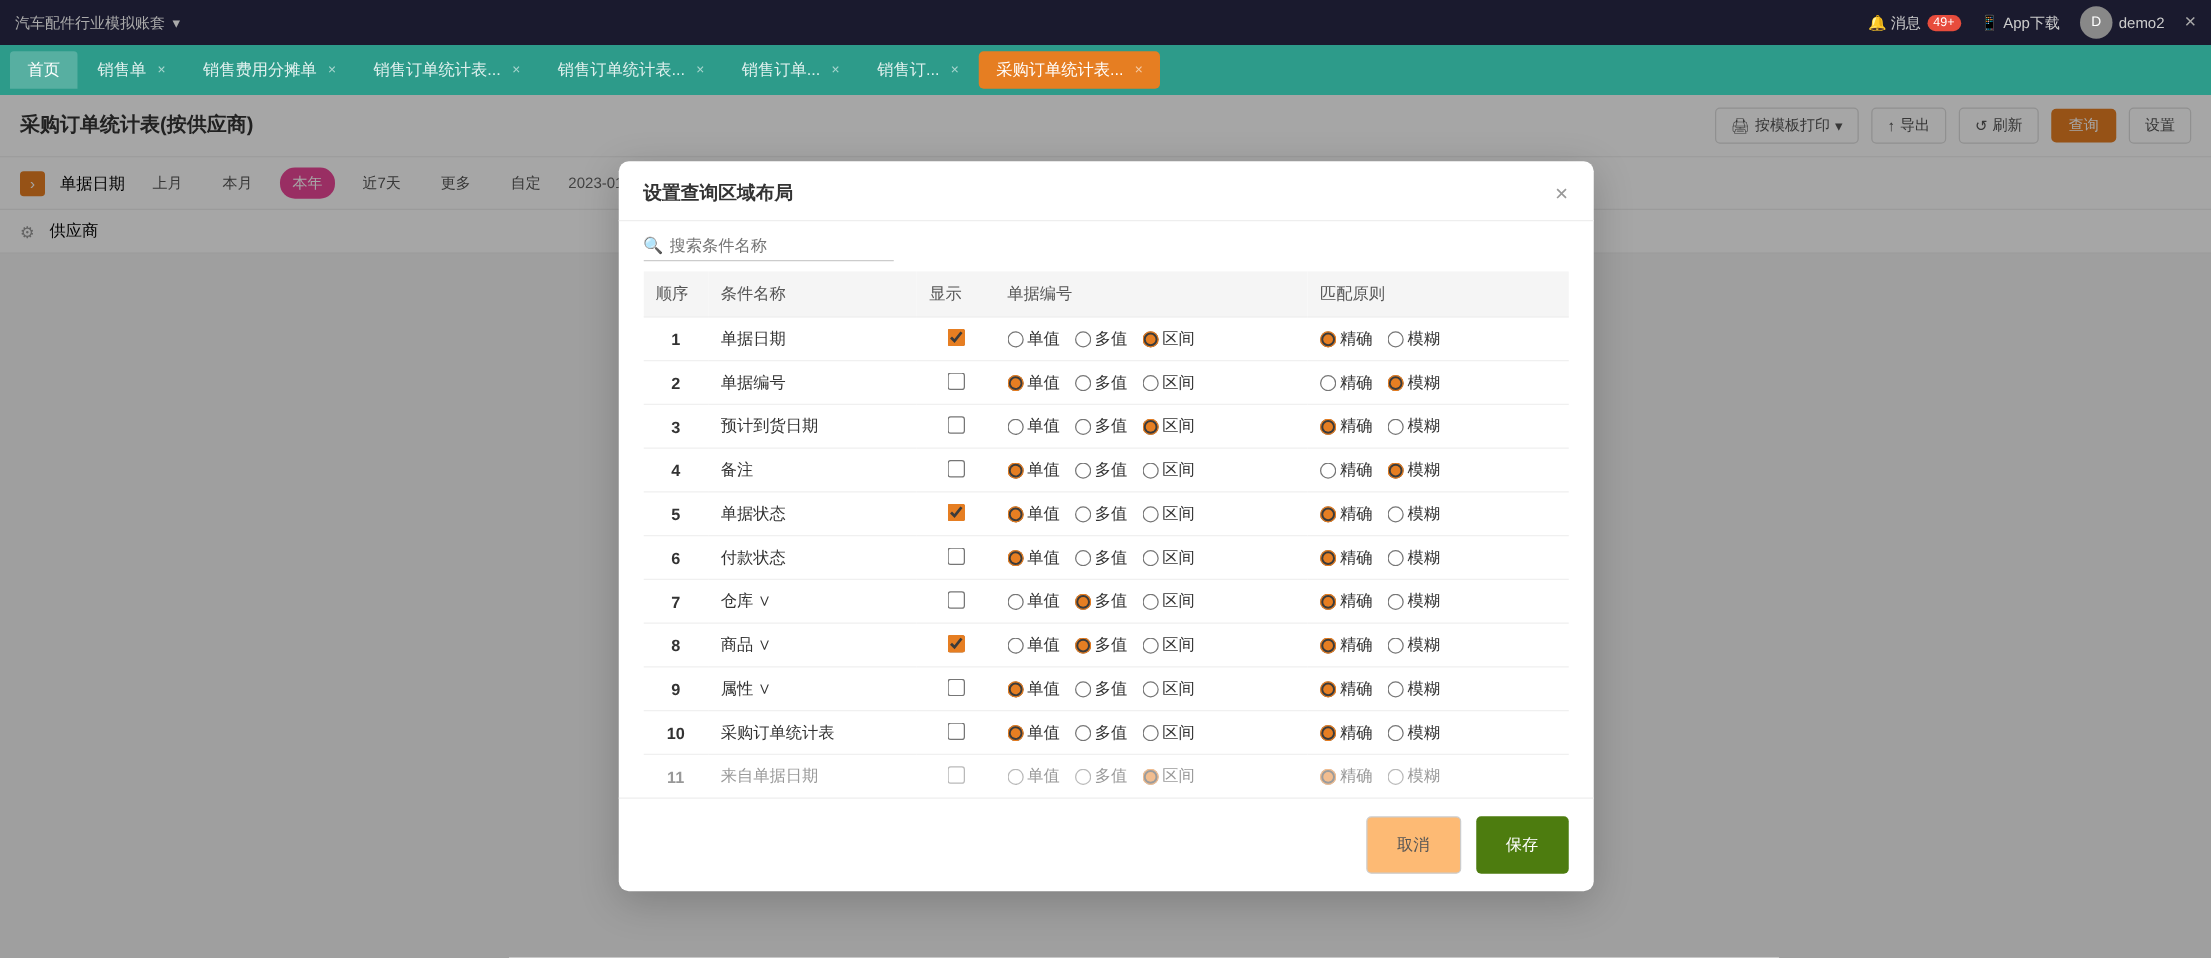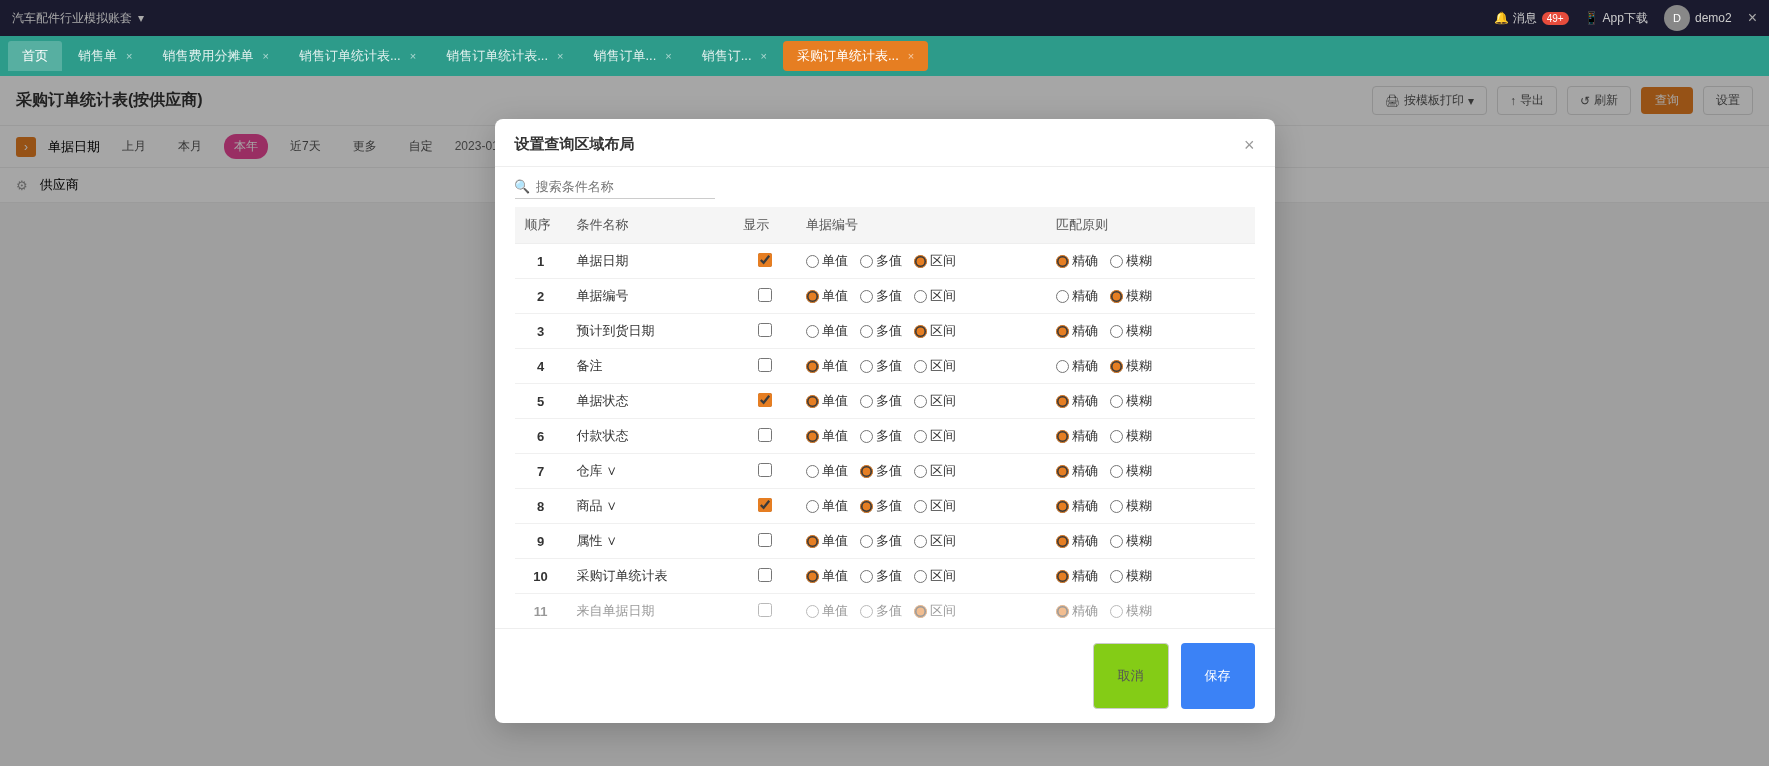--- a/index.html
+++ b/index.html
@@ -202,29 +202,29 @@
     .modal-footer {
       padding: 14px 20px;
       display: flex;
       justify-content: flex-end;
       gap: 12px;
       border-top: 1px solid #eee;
     }
     .btn-cancel {
       padding: 7px 24px;
       border: 1px solid #ccc;
-      background: #84cc16;
+      background: #fdba74;
       border-radius: 4px;
       cursor: pointer;
       font-size: 13px;
       color: #555;
     }
     .btn-save {
-      padding: 24px 24px;
-      background: #3b82f6;
+      padding: 14px 24px;
+      background: #4d7c0f;
       color: white;
       border: none;
       border-radius: 4px;
       cursor: pointer;
       font-size: 13px;
       font-weight: 500;
     }
 
     
     .col-order { width: 50px; text-align: center; }

